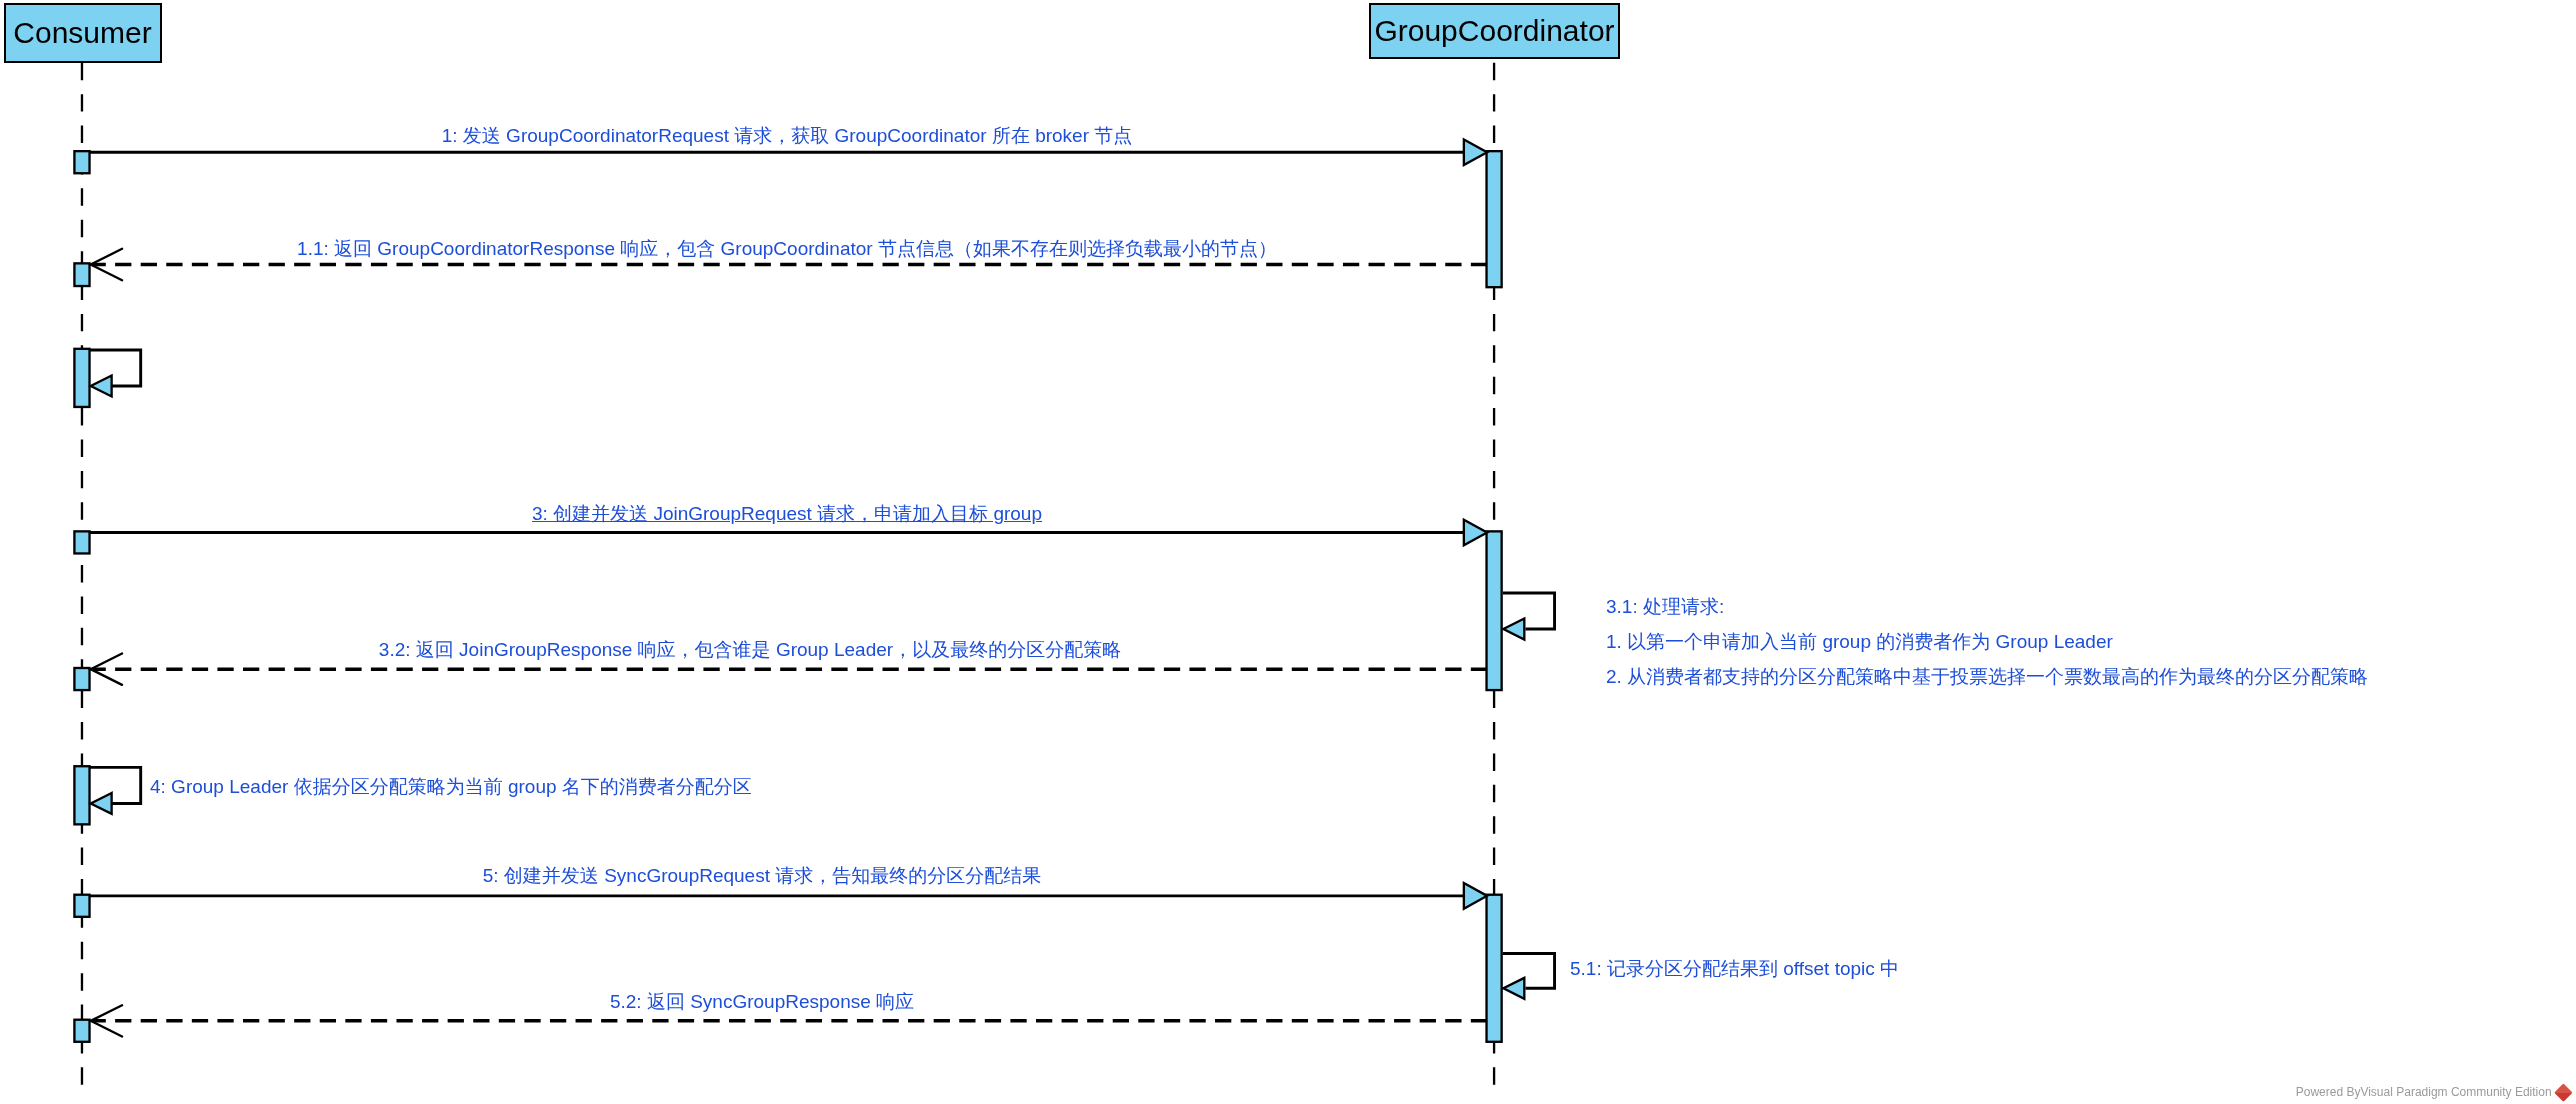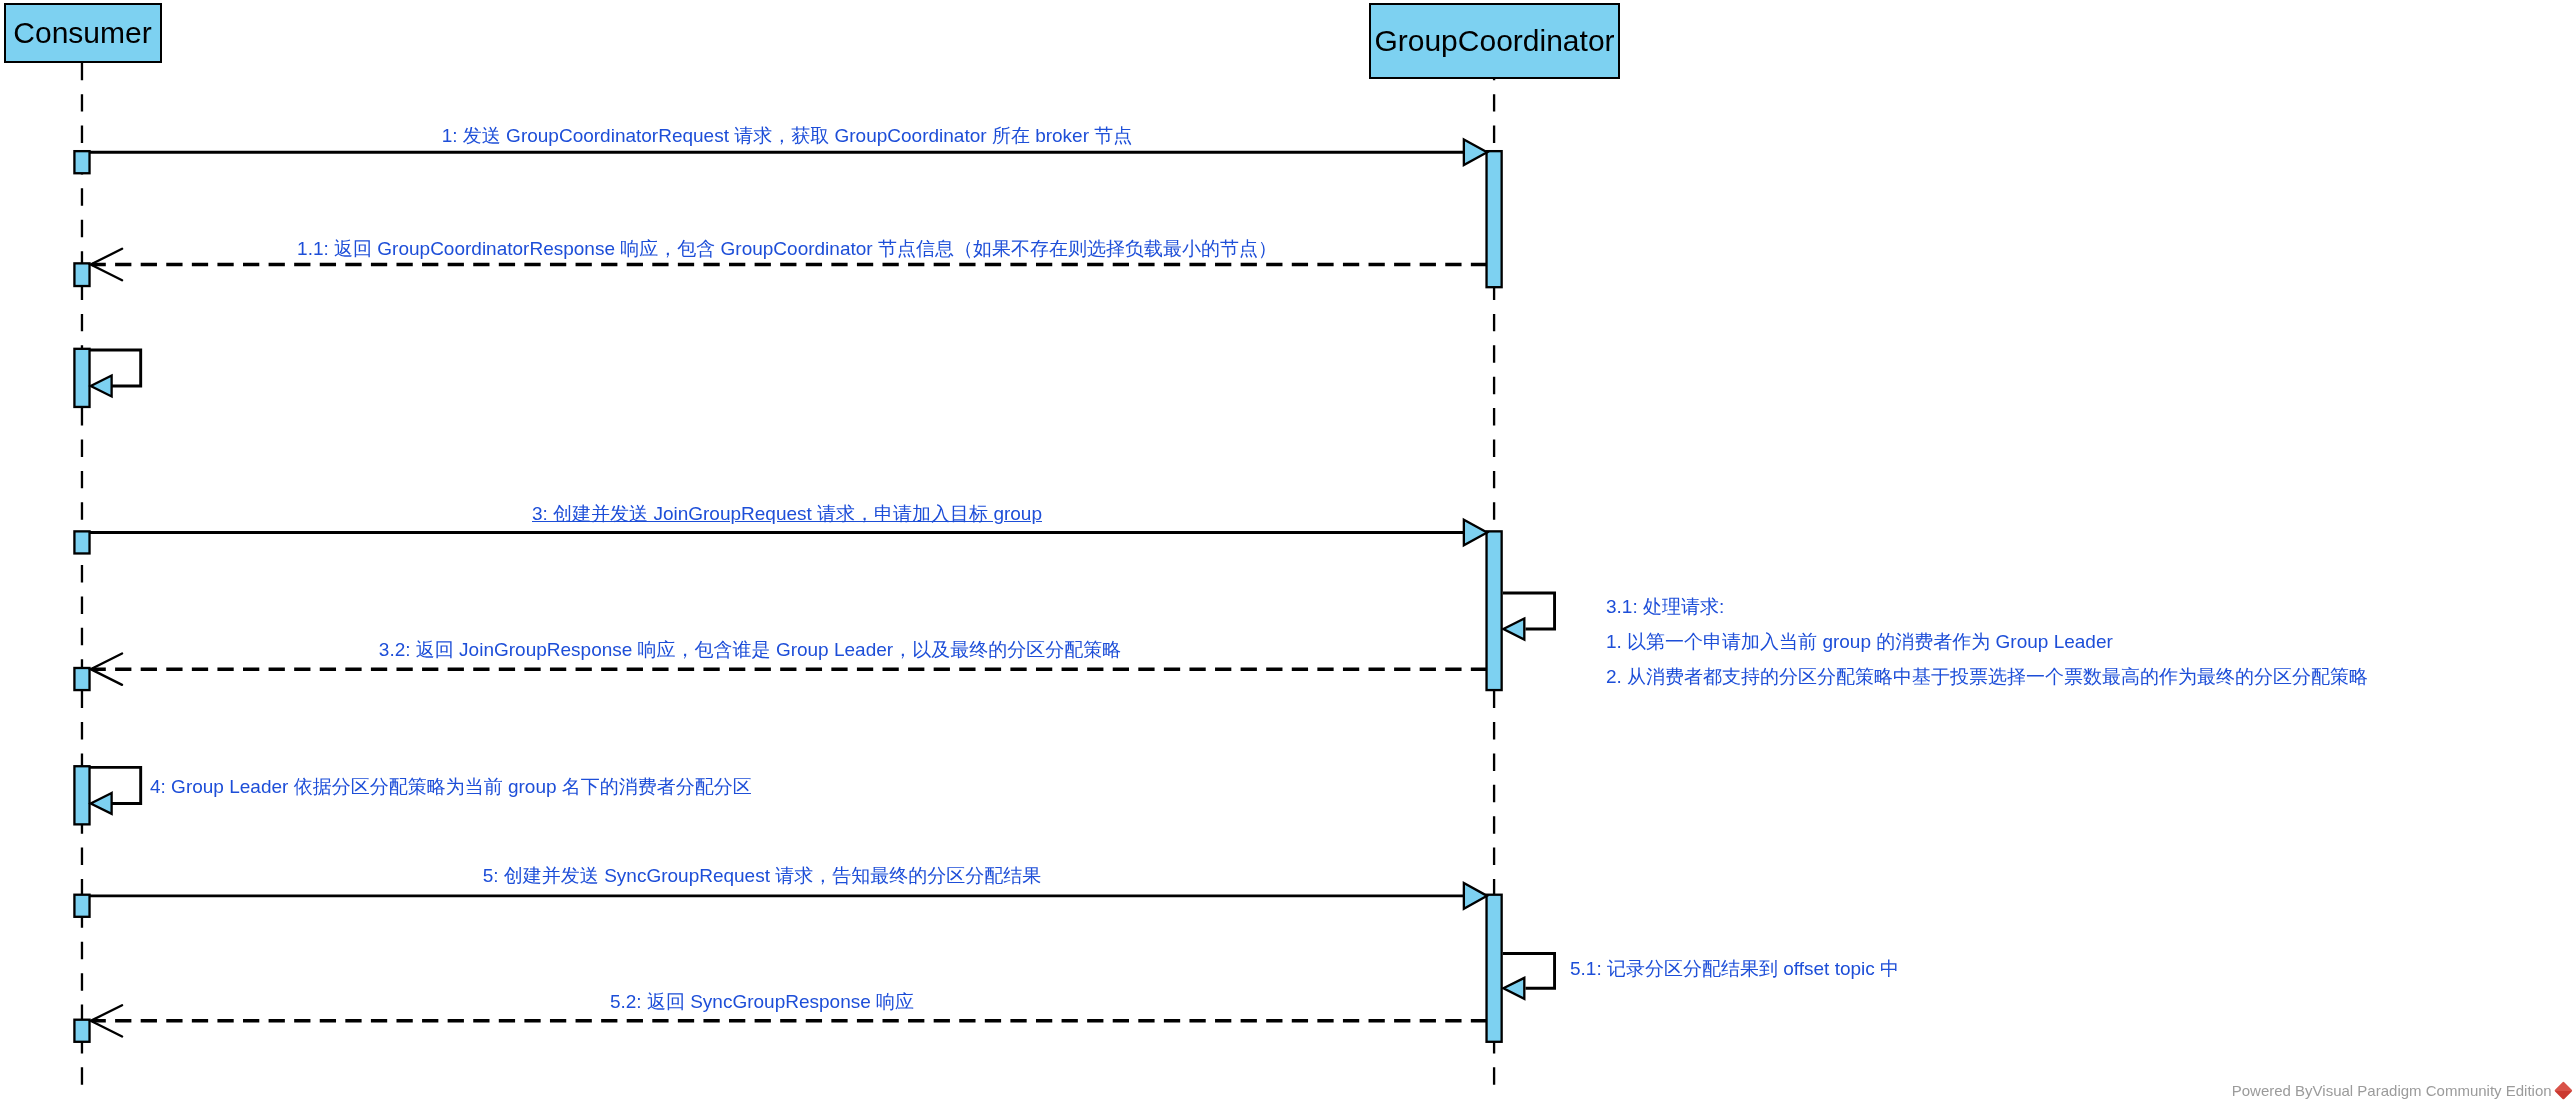--- a/index.html
+++ b/index.html
@@ -39,21 +39,21 @@
     white-space:nowrap;
     line-height:28px;
   }
   .centered{transform:translateX(-50%);}
   .block{line-height:35px;}
   .watermark{
     position:absolute;
     right:5.8px;bottom:4.7px;
     display:flex;align-items:center;gap:5.8px;
     color:var(--wm-text);
-    font-size:15px;
+    font-size:12px;
   }
   .wm-logo{
     width:12.8px;height:12.8px;
     background:linear-gradient(135deg,#d95248 50%,var(--wm-logo) 50%);
     transform:rotate(45deg);
     border-radius:1.2px;
     display:inline-block;
   }
 </style>
 </head>
@@ -109,21 +109,21 @@
 
     <polygon class="filledhead" points="192,646 156,664 192,682"></polygon>
     <polygon class="filledhead" points="2622,1064 2586,1082 2622,1100"></polygon>
     <polygon class="filledhead" points="192,1364 156,1382 192,1400"></polygon>
     <polygon class="filledhead" points="2622,1682 2586,1700 2622,1718"></polygon>
   </svg>
 
   <div class="actor" style="left:3.5px;top:2.9px;width:158px;height:60px;">
     <span>Consumer</span>
   </div>
-  <div class="actor" style="left:1369px;top:2.9px;width:251px;height:76px;">
+  <div class="actor" style="left:1369px;top:2.9px;width:251px;height:56px;">
     <span>GroupCoordinator</span>
   </div>
 
   <div class="label centered" style="left:787px;top:122px;">1: 发送 GroupCoordinatorRequest 请求，获取 GroupCoordinator 所在 broker 节点</div>
 
   <div class="label centered" style="left:787px;top:235px;">1.1: 返回 GroupCoordinatorResponse 响应，包含 GroupCoordinator 节点信息（如果不存在则选择负载最小的节点）</div>
 
 
   <div class="label centered" style="left:787px;top:500px;text-decoration:underline;">3: 创建并发送 JoinGroupRequest 请求，申请加入目标 group</div>
 

